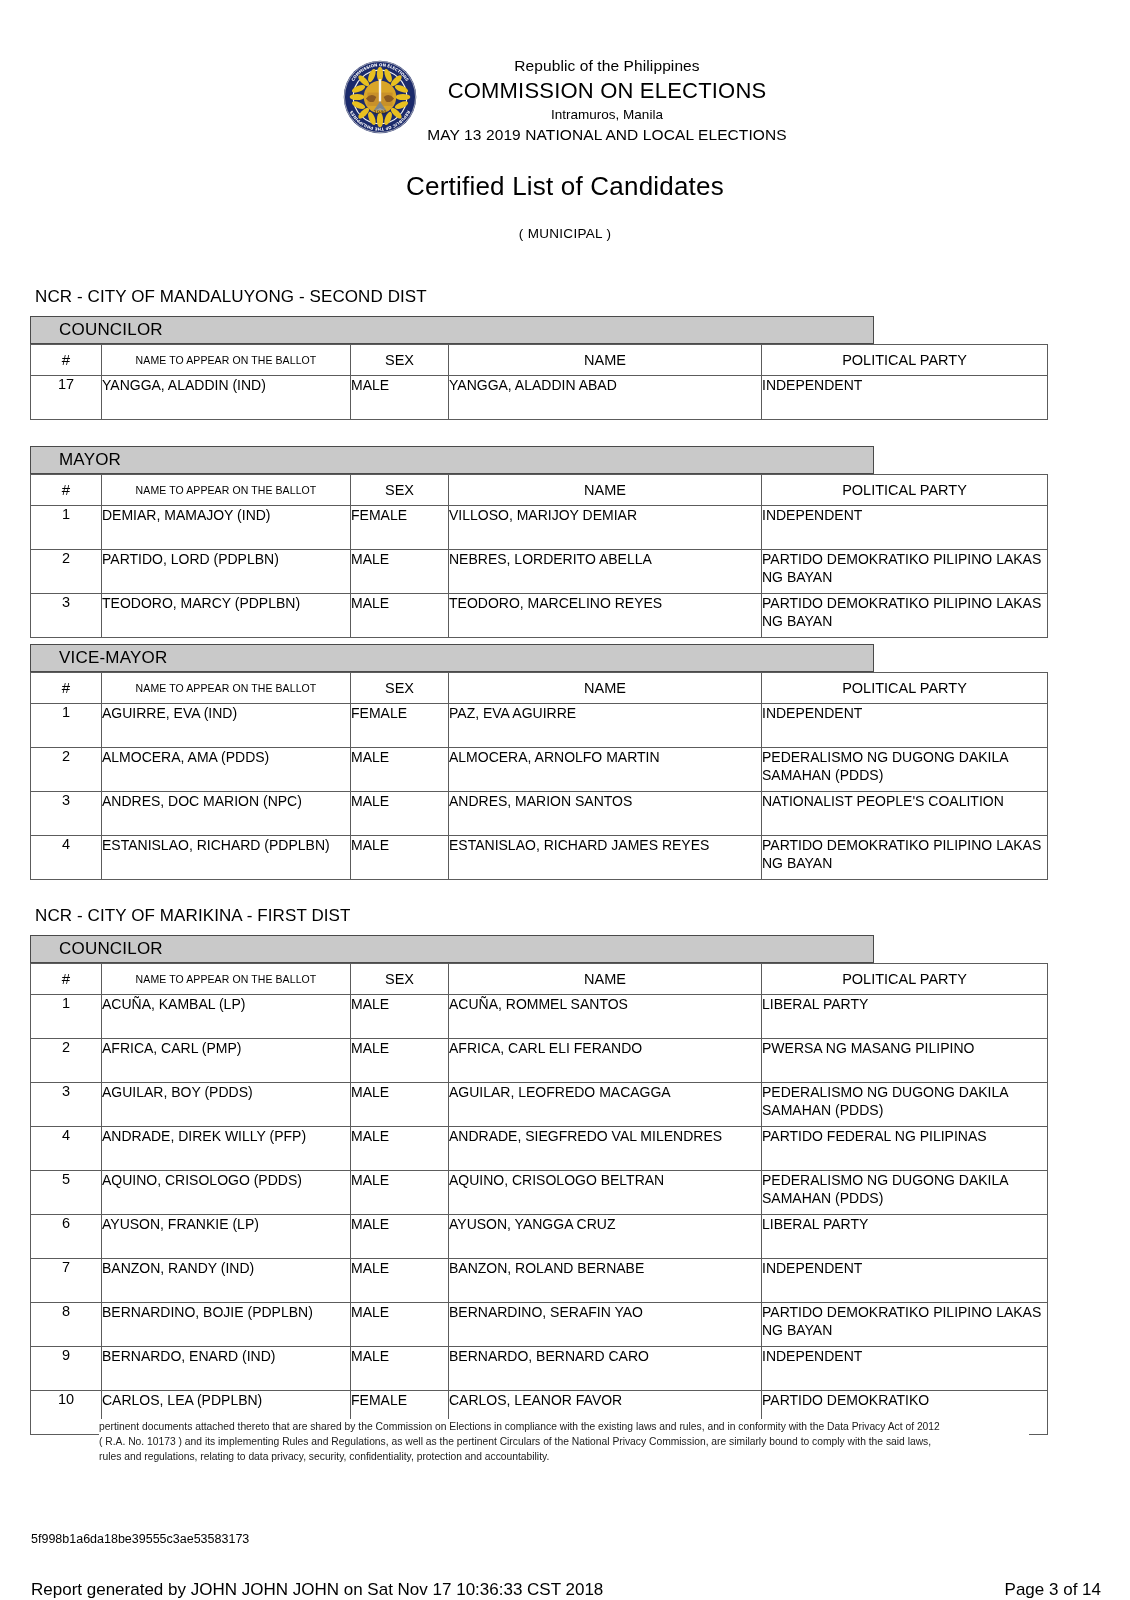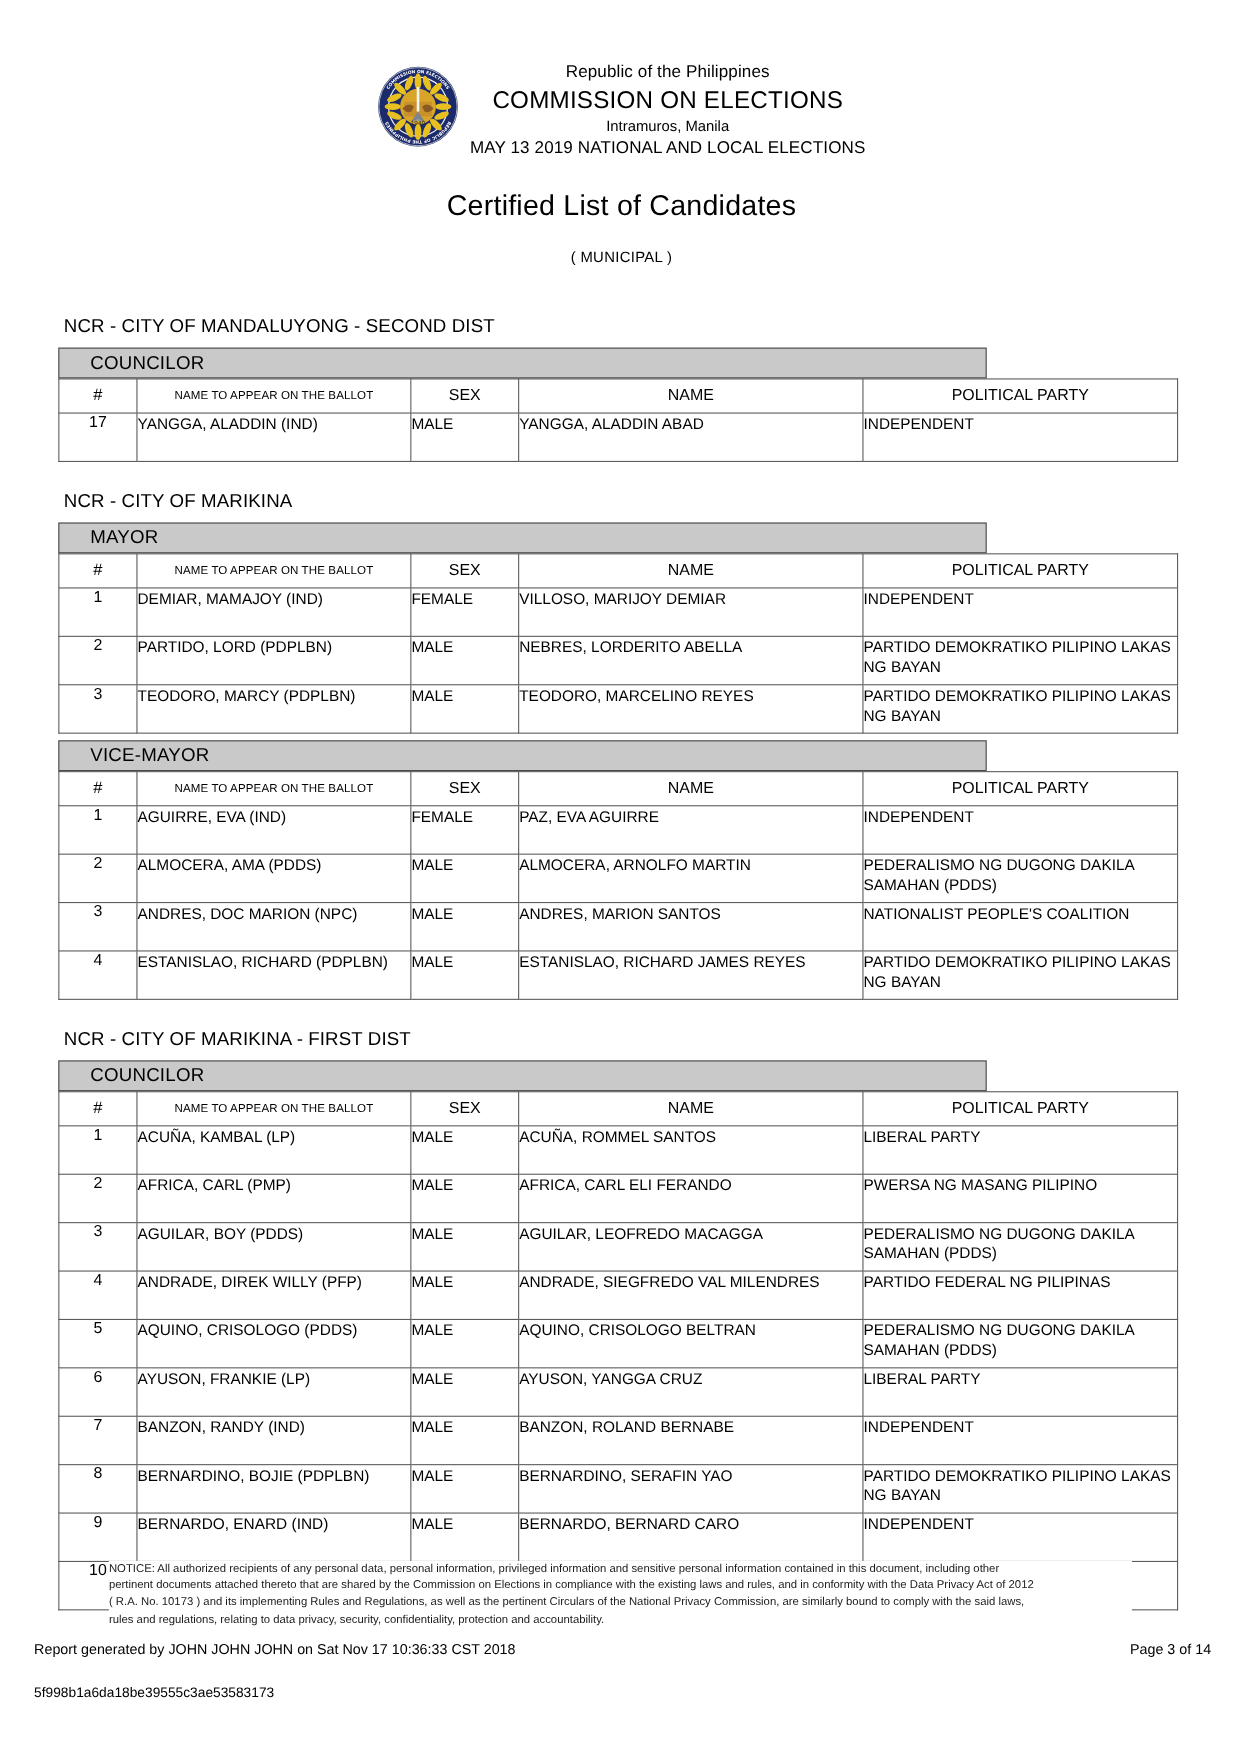--- a/index.html
+++ b/index.html
@@ -74,21 +74,21 @@
   .doc-subtitle {
     text-align: center;
     font-size: 13.5px;
     margin-top: 24px;
     letter-spacing: 0.3px;
   }
 
   
   .content {
     margin-top: 46px;
-    padding-left: 53px;
+    padding-left: 30px;
     padding-right: 58px;
   }
 
   .region-heading {
     font-size: 17px;
     margin: 0 0 9px 5px;
     letter-spacing: 0.1px;
     white-space: nowrap;
   }
   .region-block + .region-block {
@@ -173,26 +173,26 @@
     font-size: 10.3px;
     line-height: 1.48;
     text-align: justify;
     color: #1a1a1a;
   }
   .notice div { white-space: nowrap; }
 
   .footer-line {
     position: absolute;
     left: 31px;
-    top: 1492px;
+    top: 1580px;
     width: 1070px;
     display: flex;
     justify-content: space-between;
     align-items: baseline;
-    font-size: 13px;
+    font-size: 17px;
     text-align: right;
   }
   .footer-hash {
     position: absolute;
     left: 31px;
     top: 1532px;
     font-size: 12.5px;
   }
 </style>
 </head>
@@ -295,21 +295,20 @@
               <td class="c-sex">MALE</td>
               <td class="c-name">YANGGA, ALADDIN ABAD</td>
               <td class="c-party">INDEPENDENT</td>
             </tr>
           </tbody>
         </table>
       </div>
     </div>
 
     <div class="region-block">
-      <div class="region-heading">NCR - CITY OF MARIKINA</div>
 
       <div class="pos-block">
         <div class="pos-band">
           <span class="pos-band-label">MAYOR</span>
         </div>
         <table class="cand">
           <colgroup>
               <col class="w-num">
               <col class="w-ballot">
               <col class="w-sex">
@@ -502,21 +501,20 @@
               <td class="c-party">PARTIDO DEMOKRATIKO</td>
             </tr>
           </tbody>
         </table>
       </div>
     </div>
 
   </div>
 
   <div class="notice">
-    <div>NOTICE: All authorized recipients of any personal data, personal information, privileged information and sensitive personal information contained in this document, including other</div>
     <div>pertinent documents attached thereto that are shared by the Commission on Elections in compliance with the existing laws and rules, and in conformity with the Data Privacy Act of 2012</div>
     <div>( R.A. No. 10173 ) and its implementing Rules and Regulations, as well as the pertinent Circulars of the National Privacy Commission, are similarly bound to comply with the said laws,</div>
     <div>rules and regulations, relating to data privacy, security, confidentiality, protection and accountability.</div>
   </div>
 
   <div class="footer-line">
     <span>Report generated by JOHN JOHN JOHN on Sat Nov 17 10:36:33 CST 2018</span>
     <span>Page 3 of 14</span>
   </div>
   <div class="footer-hash">5f998b1a6da18be39555c3ae53583173</div>

